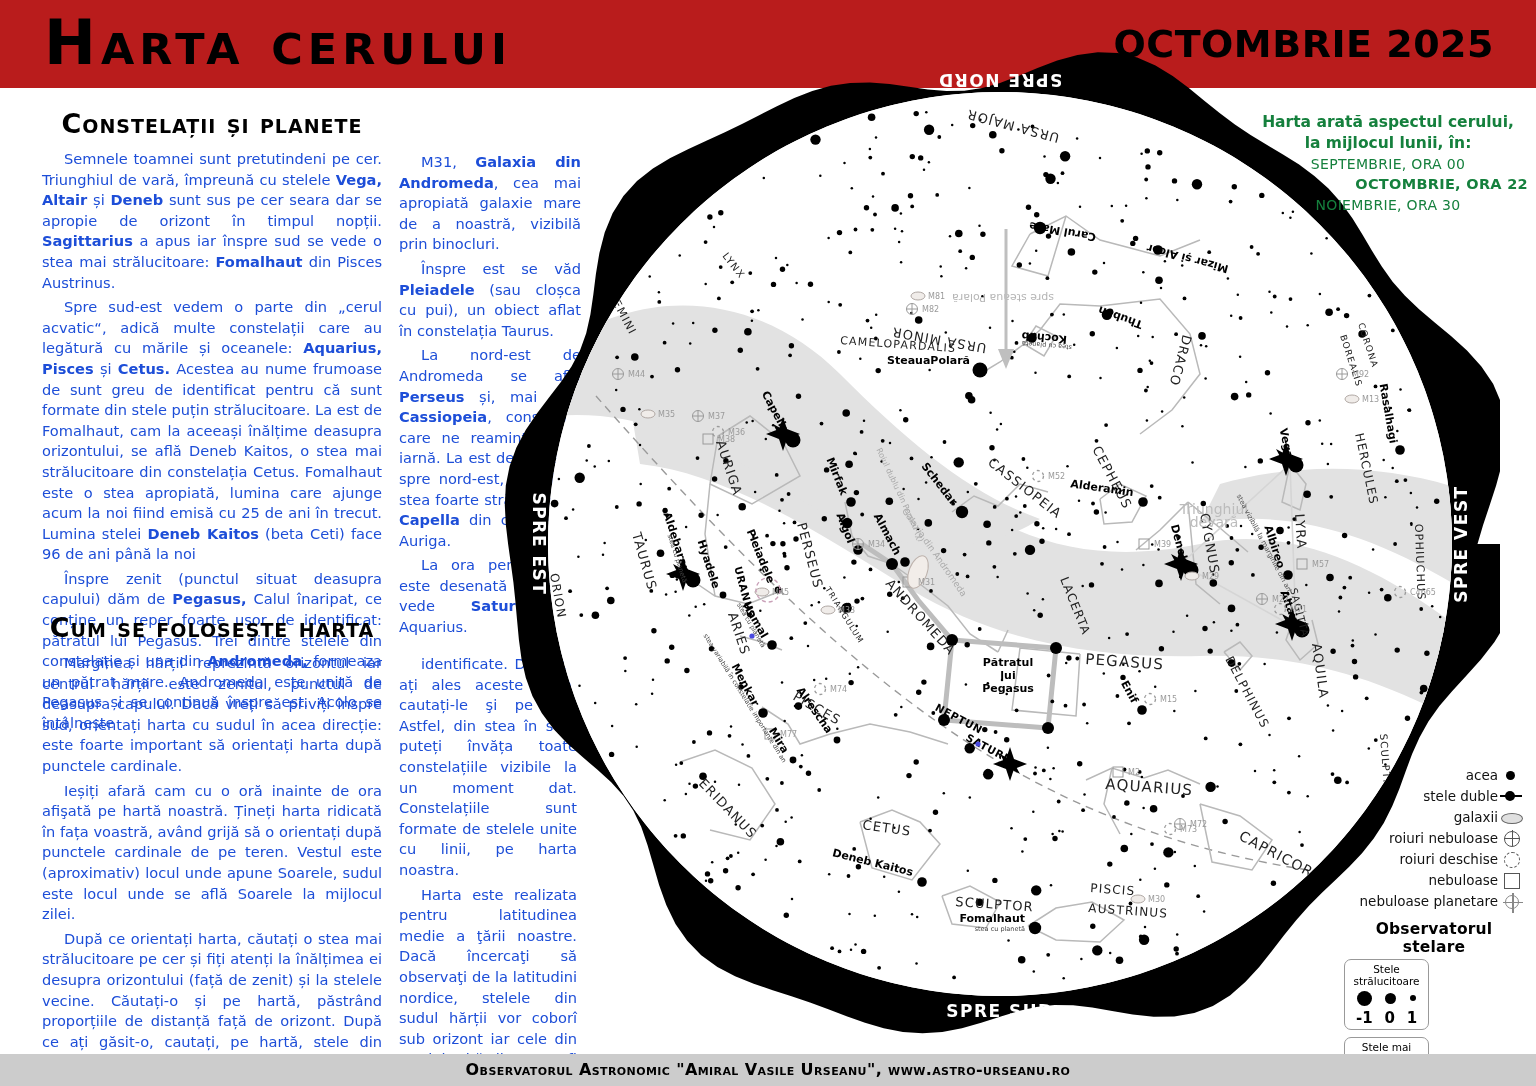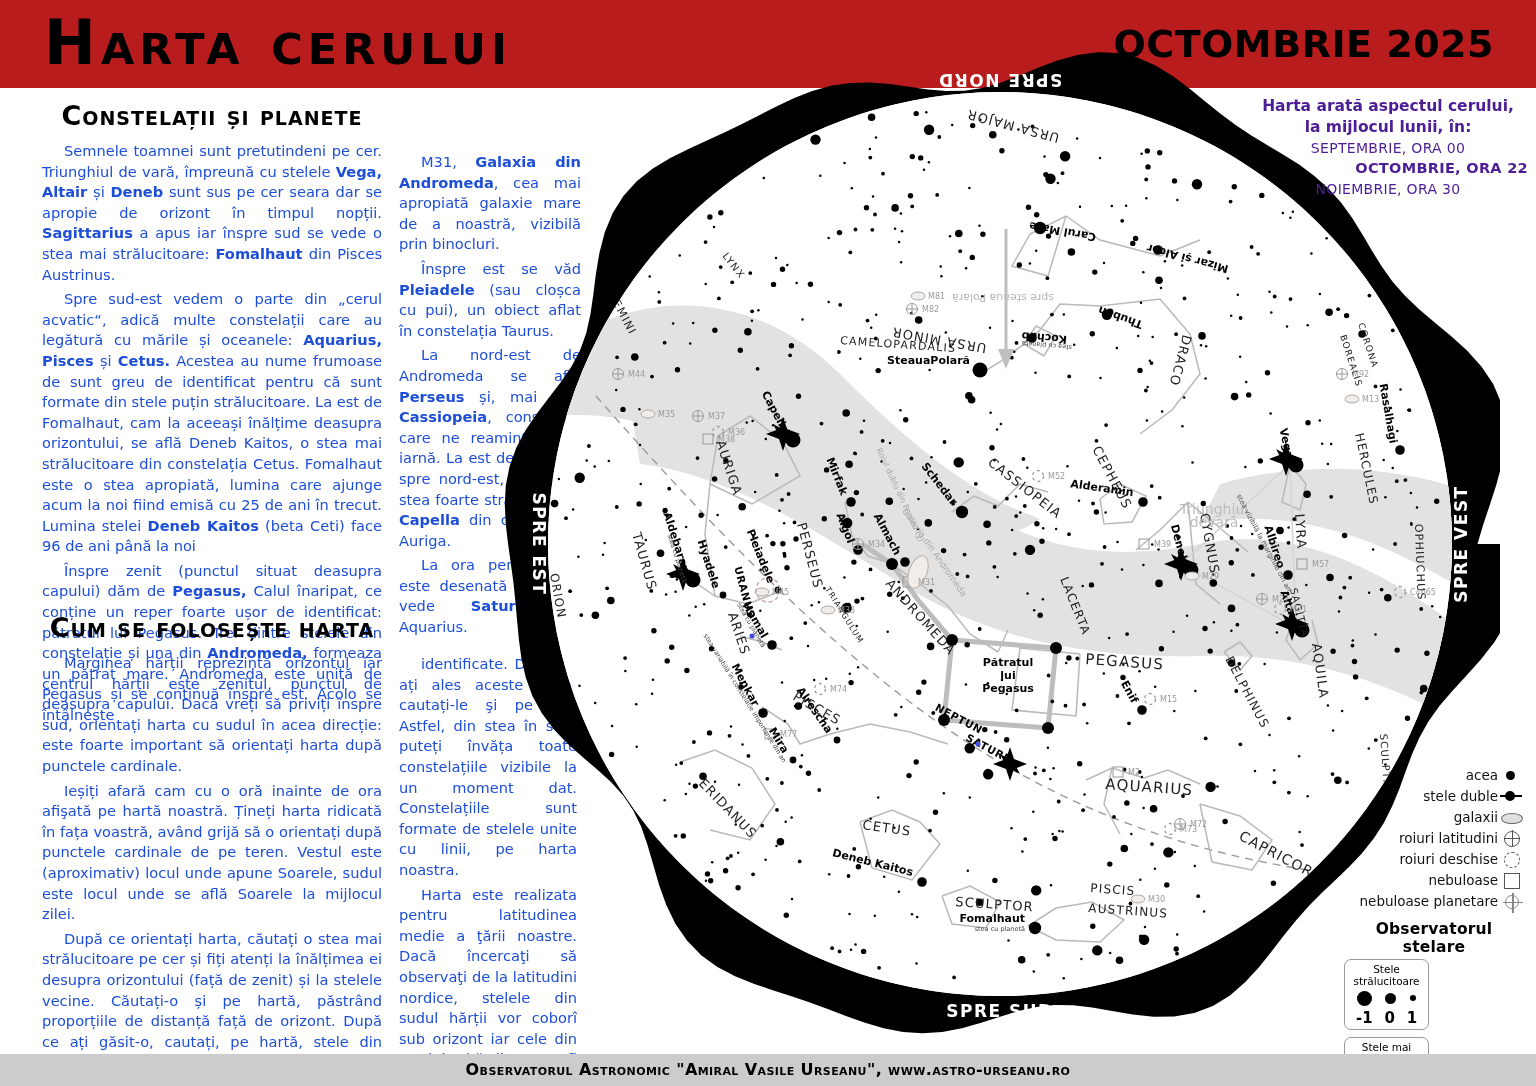--- a/index.html
+++ b/index.html
@@ -55,36 +55,36 @@
     text-align:center; color:#000;
   }
   .para {
     font-size:14.6px; line-height:20.6px;
     text-align:justify; text-justify:inter-word;
     color:#1d4ed8; margin:4px;
     text-indent:22px;
     hyphens:none;
   }
   .para b { font-weight:bold; }
-  #col-a { position:absolute; left:38px; top:100px; width:348px; }
+  #col-a { position:absolute; left:38px; top:108px; width:348px; }
   #col-b { position:absolute; left:395px; top:148px; width:190px; }
   #col-c { position:absolute; left:38px; top:612px; width:348px; }
   #col-d { position:absolute; left:395px; top:650px; width:186px; }
   #col-a .sec-head, #col-c .sec-head { margin-bottom:10px; }
 
   
   #map-wrap {
     position:absolute; left:500px; top:44px; width:1000px; height:1000px;
   }
   #map-svg { display:block; }
 
   
   #info {
-    position:absolute; right:8px; top:96px; width:280px;
-    text-align:center; color:#4c1d95;
+    position:absolute; right:8px; top:112px; width:280px;
+    text-align:center; color:#15803d;
   }
   #info .l1, #info .l2 { font-size:15.5px; font-weight:bold; line-height:21px; }
   #info .l3, #info .l5 { font-size:14px; font-variant:small-caps; letter-spacing:0.3px; line-height:20px;}
   #info .l4 { font-size:14.5px; font-weight:bold; font-variant:small-caps; letter-spacing:0.3px; line-height:21px;text-align:right;}
 
   
   #legend {
     position:absolute; right:10px; top:764px; width:210px;
   }
   .leg-row {
@@ -1150,21 +1150,21 @@
         <span class="sym-dbl-d"></span>
       </span>
     </div>
     <div class="leg-row">
       <span class="leg-lab">galaxii</span>
       <span class="leg-sym">
         <span class="sym-gal"></span>
       </span>
     </div>
     <div class="leg-row">
-      <span class="leg-lab">roiuri latitudini</span>
+      <span class="leg-lab">roiuri nebuloase</span>
       <span class="leg-sym">
         <span class="sym-glob"></span>
       </span>
     </div>
     <div class="leg-row">
       <span class="leg-lab">roiuri deschise</span>
       <span class="leg-sym">
         <span class="sym-open"></span>
       </span>
     </div>

